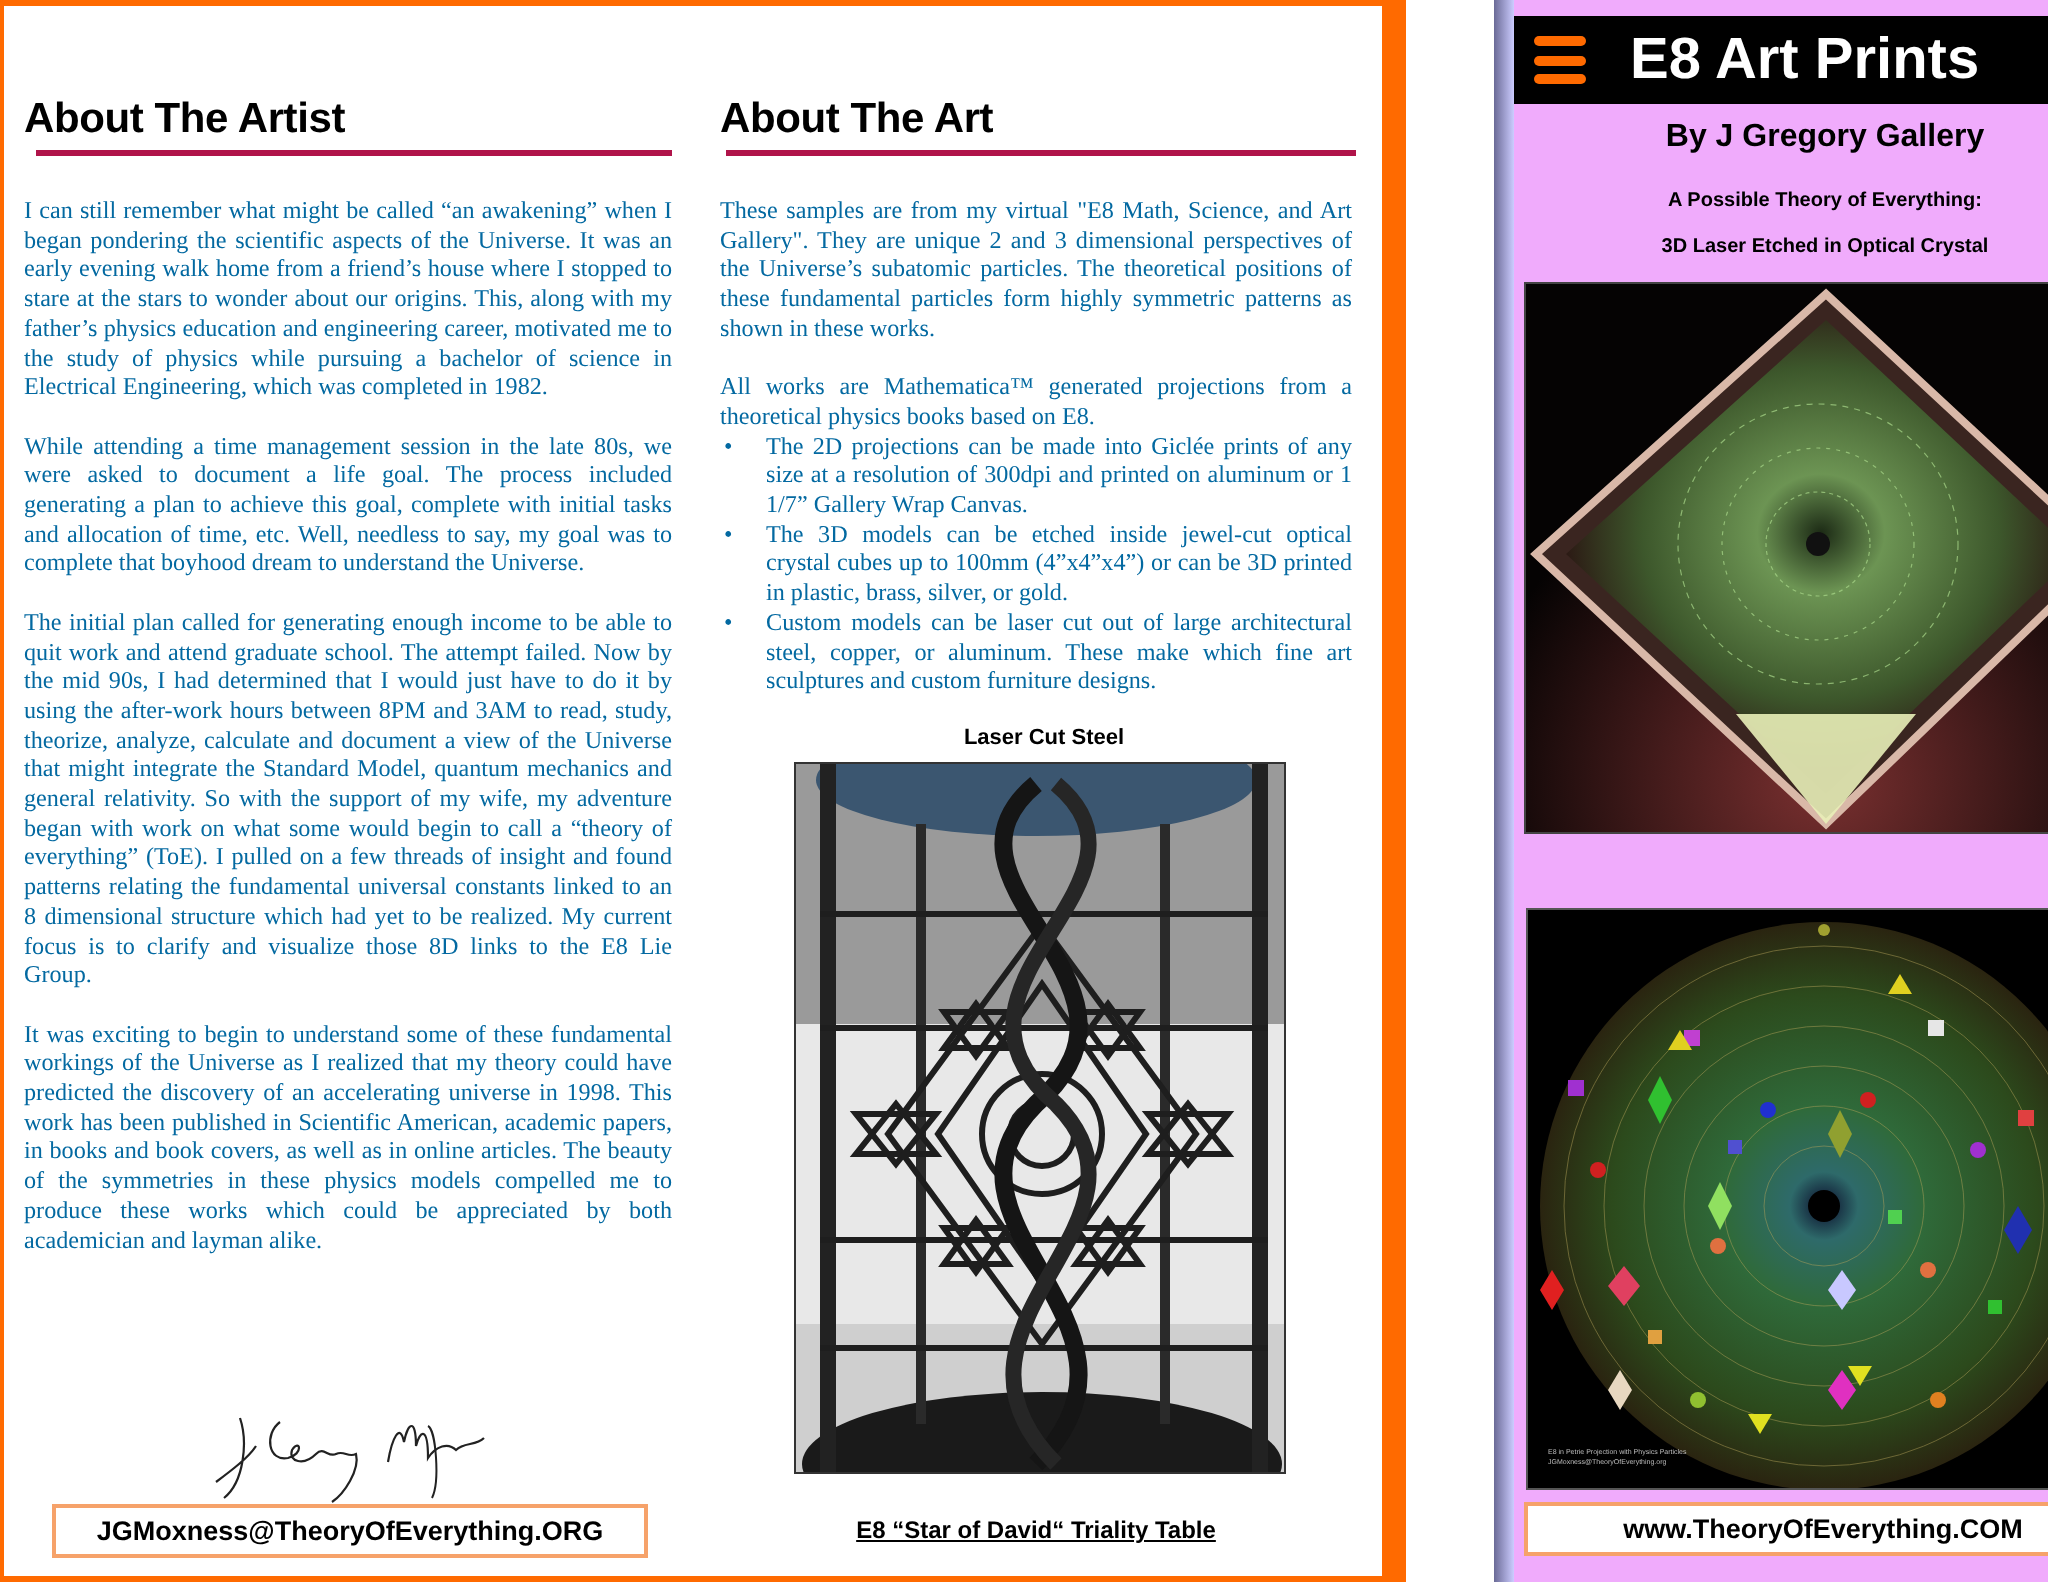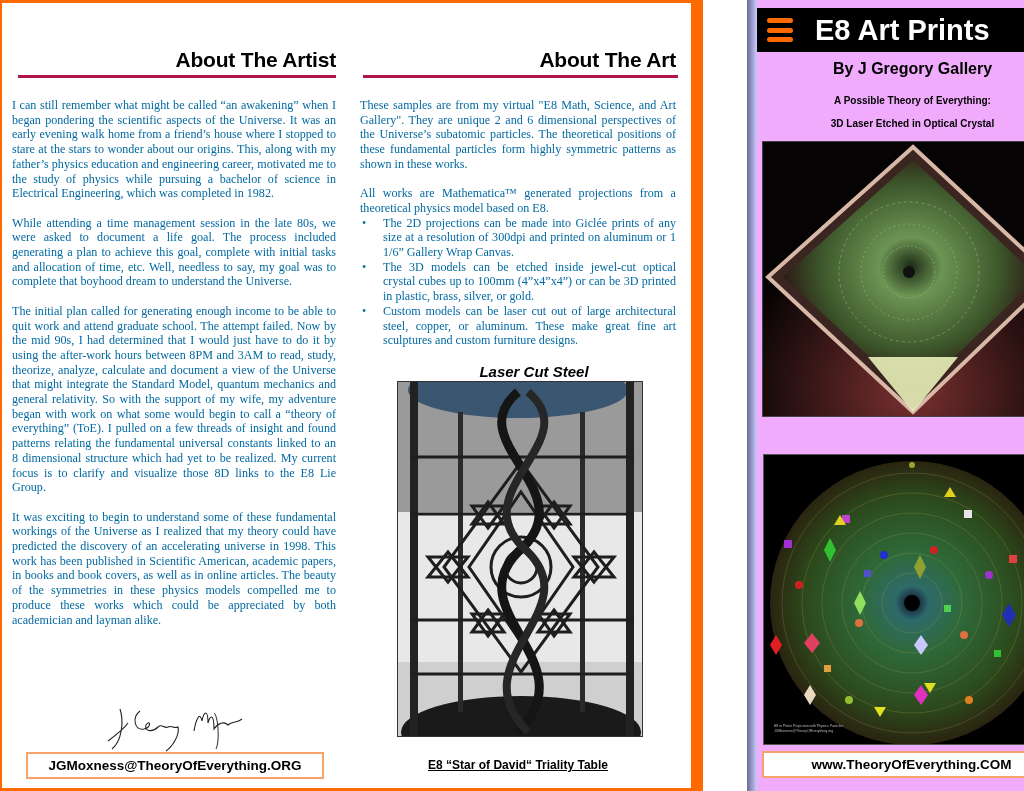--- a/index.html
+++ b/index.html
@@ -27,21 +27,21 @@
     background: linear-gradient(to right, #6a6a96, #ccccff);
   }
 
   
   .col { position: absolute; top: 0; }
   .col-artist { left: 10px; width: 324px; }
   .col-art { left: 358px; width: 316px; }
 
   .section-title {
     font-family: "Liberation Sans", sans-serif; font-weight: 900; font-size: 21px;
-    text-align: right; color: #000; letter-spacing: -0.2px;
+    text-align: left; color: #000; letter-spacing: -0.2px;
     position: absolute; top: 45px; left: 0; width: 100%;
   }
   .rule { position: absolute; top: 72px; height: 3px; background: #b0144a; }
   .col-artist .rule { left: 6px; width: 318px; }
   .col-art .rule { left: 3px; width: 315px; }
 
   .body-text {
     position: absolute; top: 95px; left: 0; width: 100%;
     font-size: 12.1px; line-height: 14.7px; text-align: justify; color: #0369a1;
   }
@@ -57,21 +57,21 @@
   .email-box {
     position: absolute; left: 14px; top: 749px; width: 298px; height: 27px;
     border: 2px solid #f6a26a; background: #fff;
     font-family: "Liberation Sans", sans-serif; font-weight: 900; font-size: 13.5px;
     display: flex; align-items: center; justify-content: center; color: #000;
   }
 
   .caption-heavy {
     font-family: "Liberation Sans", sans-serif; font-weight: 900; color: #000; text-align: center;
   }
-  .laser-title { position: absolute; top: 360px; left: 16px; width: 100%; font-size: 15px; font-style: italic; }
+  .laser-title { position: absolute; top: 360px; left: 4px; width: 100%; font-size: 11px; }
   .laser-photo {
     position: absolute; left: 37px; top: 378px; width: 246px; height: 356px;
     background: #d8d8d8; overflow: hidden; border: 1px solid #333;
   }
   .laser-caption1 { position: absolute; top: 755px; left: 0; width: 100%; font-size: 12px; text-decoration: underline; }
   .laser-caption2 { position: absolute; top: 762px; left: 0; width: 100%; font-size: 12px; margin-top: 46px; }
 
   
   .header-bar {
     position: absolute; left: 10px; top: 8px; width: 311px; height: 44px; background: #000;
@@ -123,26 +123,26 @@
       <path d="M92 30 C 94 18, 98 10, 100 20 C 102 10, 106 8, 106 22 C 108 14, 112 12, 112 28 C 116 22, 122 20, 126 24 C 130 20, 136 22, 140 18" stroke="#222" stroke-width="1.1" fill="none"></path>
       <path d="M112 12 C 116 14, 118 40, 114 48" stroke="#222" stroke-width="1" fill="none"></path>
     </svg>
     <div class="email-box">JGMoxness@TheoryOfEverything.ORG</div>
   </div>
 
   <div class="col col-art" style="height:791px;">
     <div class="section-title">About The Art</div>
     <div class="rule"></div>
     <div class="body-text">
-      <p>These samples are from my virtual "E8 Math, Science, and Art Gallery". They are unique 2 and 6 dimensional perspectives of the Universe’s subatomic particles. The theoretical positions of these fundamental particles form highly symmetric patterns as shown in these works.</p>
-      <div>All works are Mathematica™ generated projections from a theoretical physics model based on E8.</div>
+      <p>These samples are from my virtual "E8 Math, Science, and Art Gallery". They are unique 2 and 3 dimensional perspectives of the Universe’s subatomic particles. The theoretical positions of these fundamental particles form highly symmetric patterns as shown in these works.</p>
+      <div>All works are Mathematica™ generated projections from a theoretical physics books based on E8.</div>
       <ul class="bullets">
-        <li><span class="dot">•</span><span>The 2D projections can be made into Giclée prints of any size at a resolution of 300dpi and printed on aluminum or 1 1/6” Gallery Wrap Canvas.</span></li>
+        <li><span class="dot">•</span><span>The 2D projections can be made into Giclée prints of any size at a resolution of 300dpi and printed on aluminum or 1 1/7” Gallery Wrap Canvas.</span></li>
         <li><span class="dot">•</span><span>The 3D models can be etched inside jewel-cut optical crystal cubes up to 100mm (4”x4”x4”) or can be 3D printed in plastic, brass, silver, or gold.</span></li>
-        <li><span class="dot">•</span><span>Custom models can be laser cut out of large architectural steel, copper, or aluminum. These make great fine art sculptures and custom furniture designs.</span></li>
+        <li><span class="dot">•</span><span>Custom models can be laser cut out of large architectural steel, copper, or aluminum. These make which fine art sculptures and custom furniture designs.</span></li>
       </ul>
     </div>
 
     <div class="caption-heavy laser-title">Laser Cut Steel</div>
     <div class="laser-photo">
       <svg width="246" height="356" viewBox="0 0 246 356">
         <rect x="0" y="0" width="246" height="130" fill="#9a9a9a"></rect>
         <rect x="0" y="130" width="246" height="150" fill="#e8e8e8"></rect>
         <rect x="0" y="280" width="246" height="76" fill="#cfcfcf"></rect>
         <ellipse cx="120" cy="8" rx="110" ry="28" fill="#3b5670"></ellipse>

